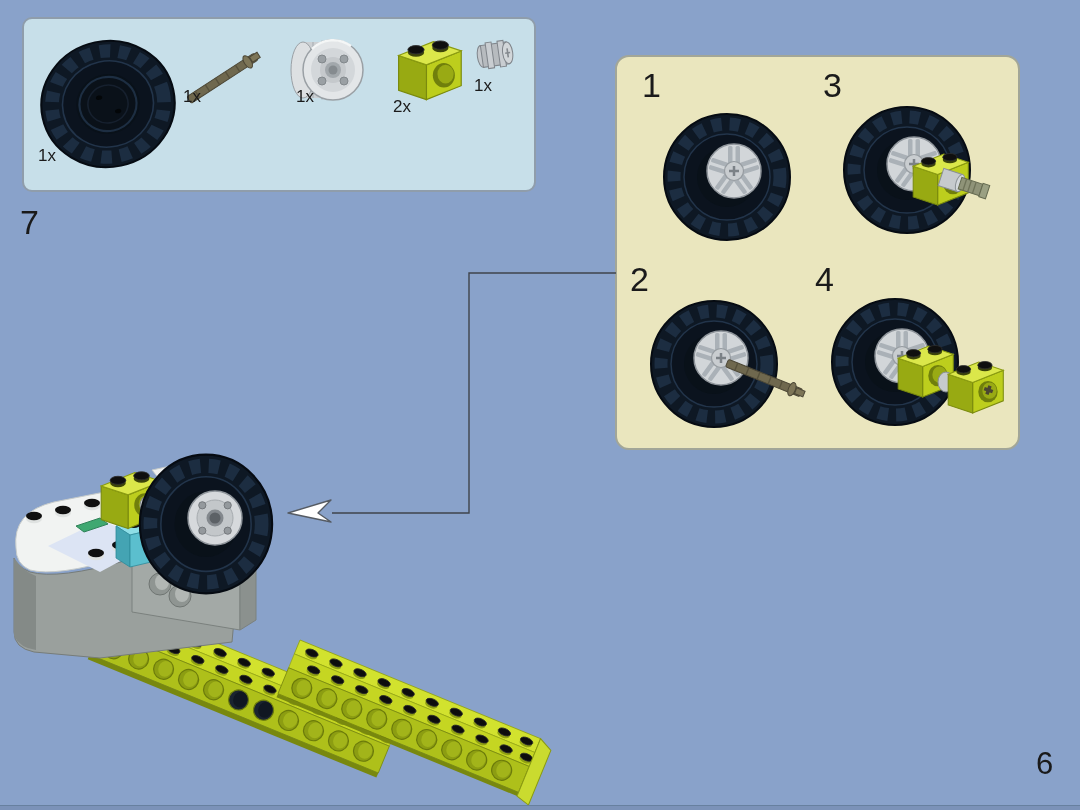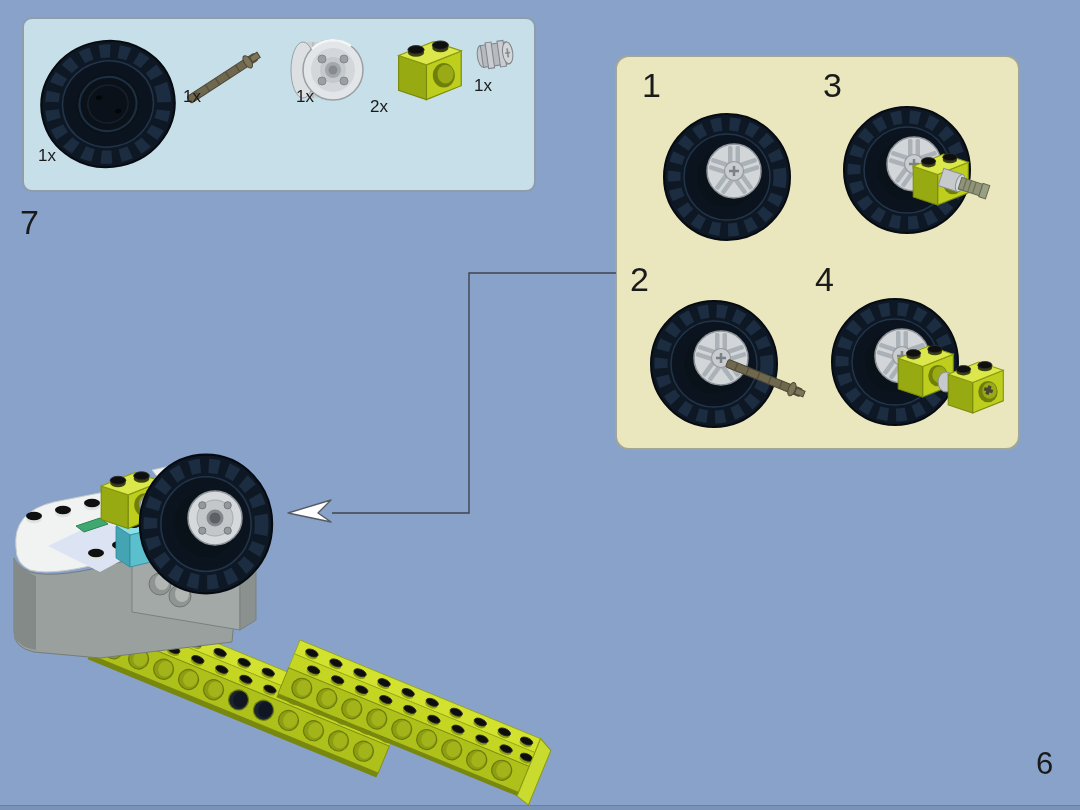--- a/index.html
+++ b/index.html
@@ -305,21 +305,21 @@
       <use href="#limebrick" transform="translate(888,342) scale(1.02)"></use>
       <ellipse cx="946" cy="382" rx="8" ry="10" fill="#c6cacd" stroke="#8a9095"></ellipse>
       <use href="#limebrick" transform="translate(938,358) scale(1.02)"></use>
       <path d="M984 390 h9 M988.5 385.5 v9" stroke="#4a4432" stroke-width="3.5" transform="rotate(20 988 390)"></path>
     </g>
   </svg>
 
   <div class="lbl qty" style="left:38px;top:147px">1x</div>
   <div class="lbl qty" style="left:183px;top:88px">1x</div>
   <div class="lbl qty" style="left:296px;top:88px">1x</div>
-  <div class="lbl qty" style="left:370px;top:98px">2x</div>
+  <div class="lbl qty" style="left:393px;top:98px">2x</div>
   <div class="lbl qty" style="left:474px;top:77px">1x</div>
 
   <div class="lbl bignum" style="left:642px;top:68px">1</div>
   <div class="lbl bignum" style="left:630px;top:262px">2</div>
   <div class="lbl bignum" style="left:823px;top:68px">3</div>
   <div class="lbl bignum" style="left:815px;top:262px">4</div>
 
   <div class="lbl stepnum" style="left:20px;top:205px">7</div>
   <div class="lbl pagenum" style="left:1036px;top:748px">6</div>
 

